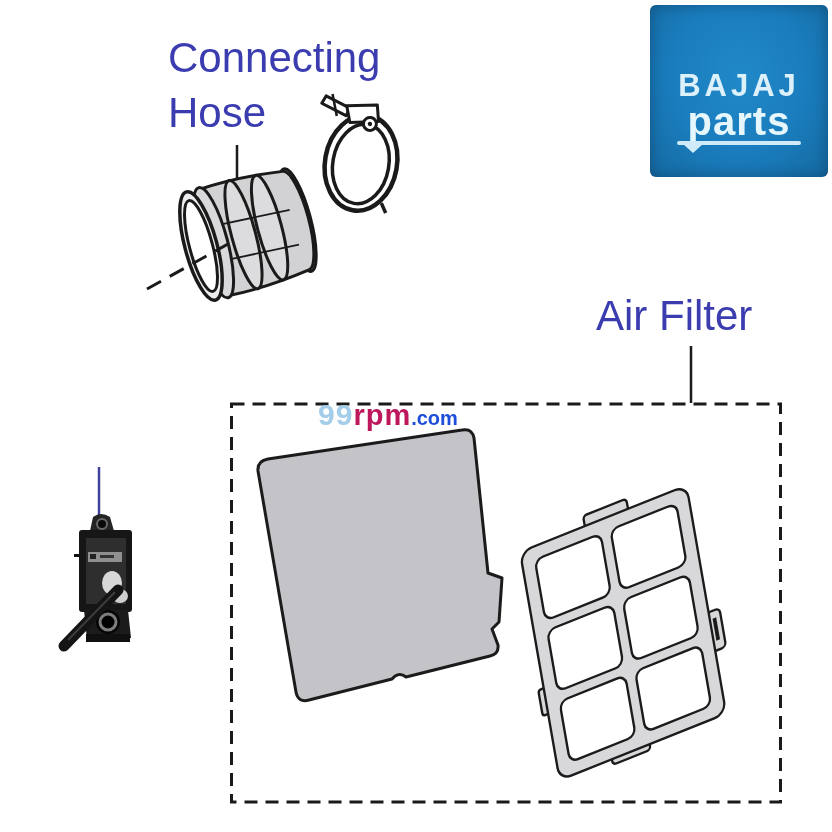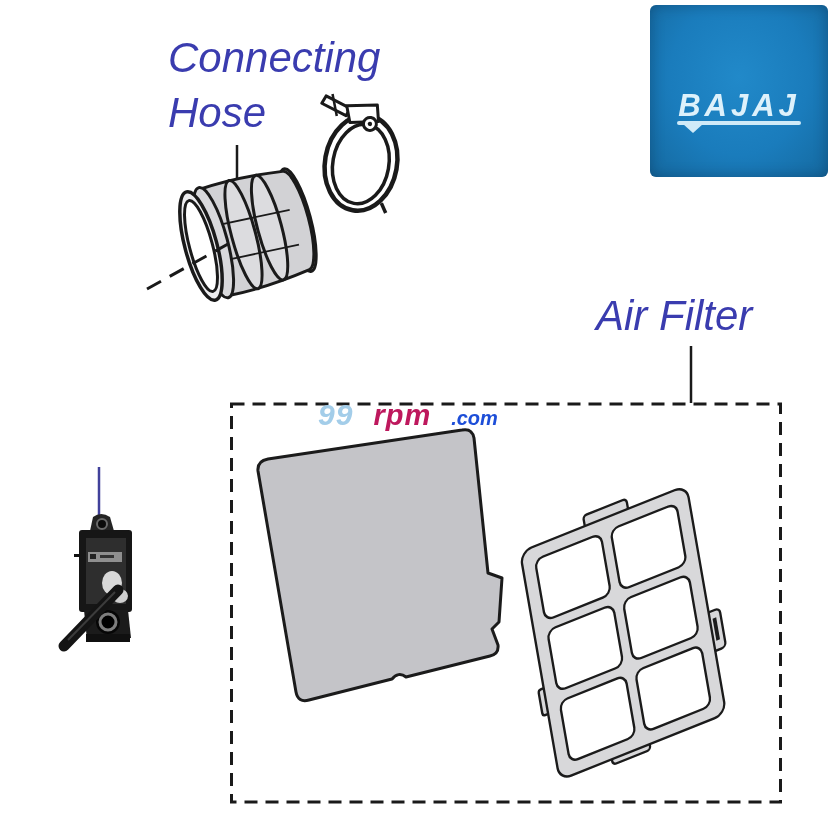--- a/index.html
+++ b/index.html
@@ -1,31 +1,30 @@
 <!DOCTYPE html>
 <html><head>
 <meta charset="utf-8">
 <style>
   html,body{margin:0;padding:0;background:#ffffff;}
   .canvas{
     position:relative;width:832px;height:832px;background:#ffffff;overflow:hidden;
     font-family:"Liberation Sans", sans-serif;
-    font-style:italic;
   }
   .artwork{position:absolute;left:0;top:0;}
   .part-label{
     position:absolute;color:#3a3caf;font-size:42px;line-height:55px;
     font-family:"Liberation Sans", sans-serif;
   }
   .label-hose{left:168px;top:30px;width:240px;}
   .label-airfilter{left:596px;top:288px;width:240px;}
   .label-sensor{left:42px;top:366px;width:215px;}
   .watermark{
     position:absolute;left:318px;top:398px;display:flex;align-items:baseline;
-    font-weight:bold;white-space:nowrap;gap:20px;
+    font-weight:bold;white-space:nowrap;
   }
   .wm-99{font-size:30px;color:#a3cde9;letter-spacing:1px;}
   .wm-rpm{font-size:29px;color:#be185d;letter-spacing:1px;}
   .wm-com{font-size:20px;color:#1d4ed8;}
   .badge{
     position:absolute;left:650px;top:5px;width:178px;height:172px;border-radius:6px;
     background:radial-gradient(ellipse at 50% 42%, #2189c9 0%, #1a7cbc 55%, #15699f 100%);
     box-shadow:inset 0 0 14px rgba(8,40,70,0.38);
     display:flex;flex-direction:column;align-items:center;justify-content:center;
   }
@@ -128,18 +127,19 @@
 
 
   <div class="watermark">
     <span class="wm-99">99</span>
       <span class="wm-rpm">rpm</span>
       <span class="wm-com">.com</span>
   </div>
 
   <div class="badge">
     <div class="badge-brand">BAJAJ</div>
+    <div class="badge-parts">parts</div>
     <div class="badge-underline">
       <div class="badge-underline-arrow"></div>
     </div>
   </div>
 
 </div>
 
 </body></html>

